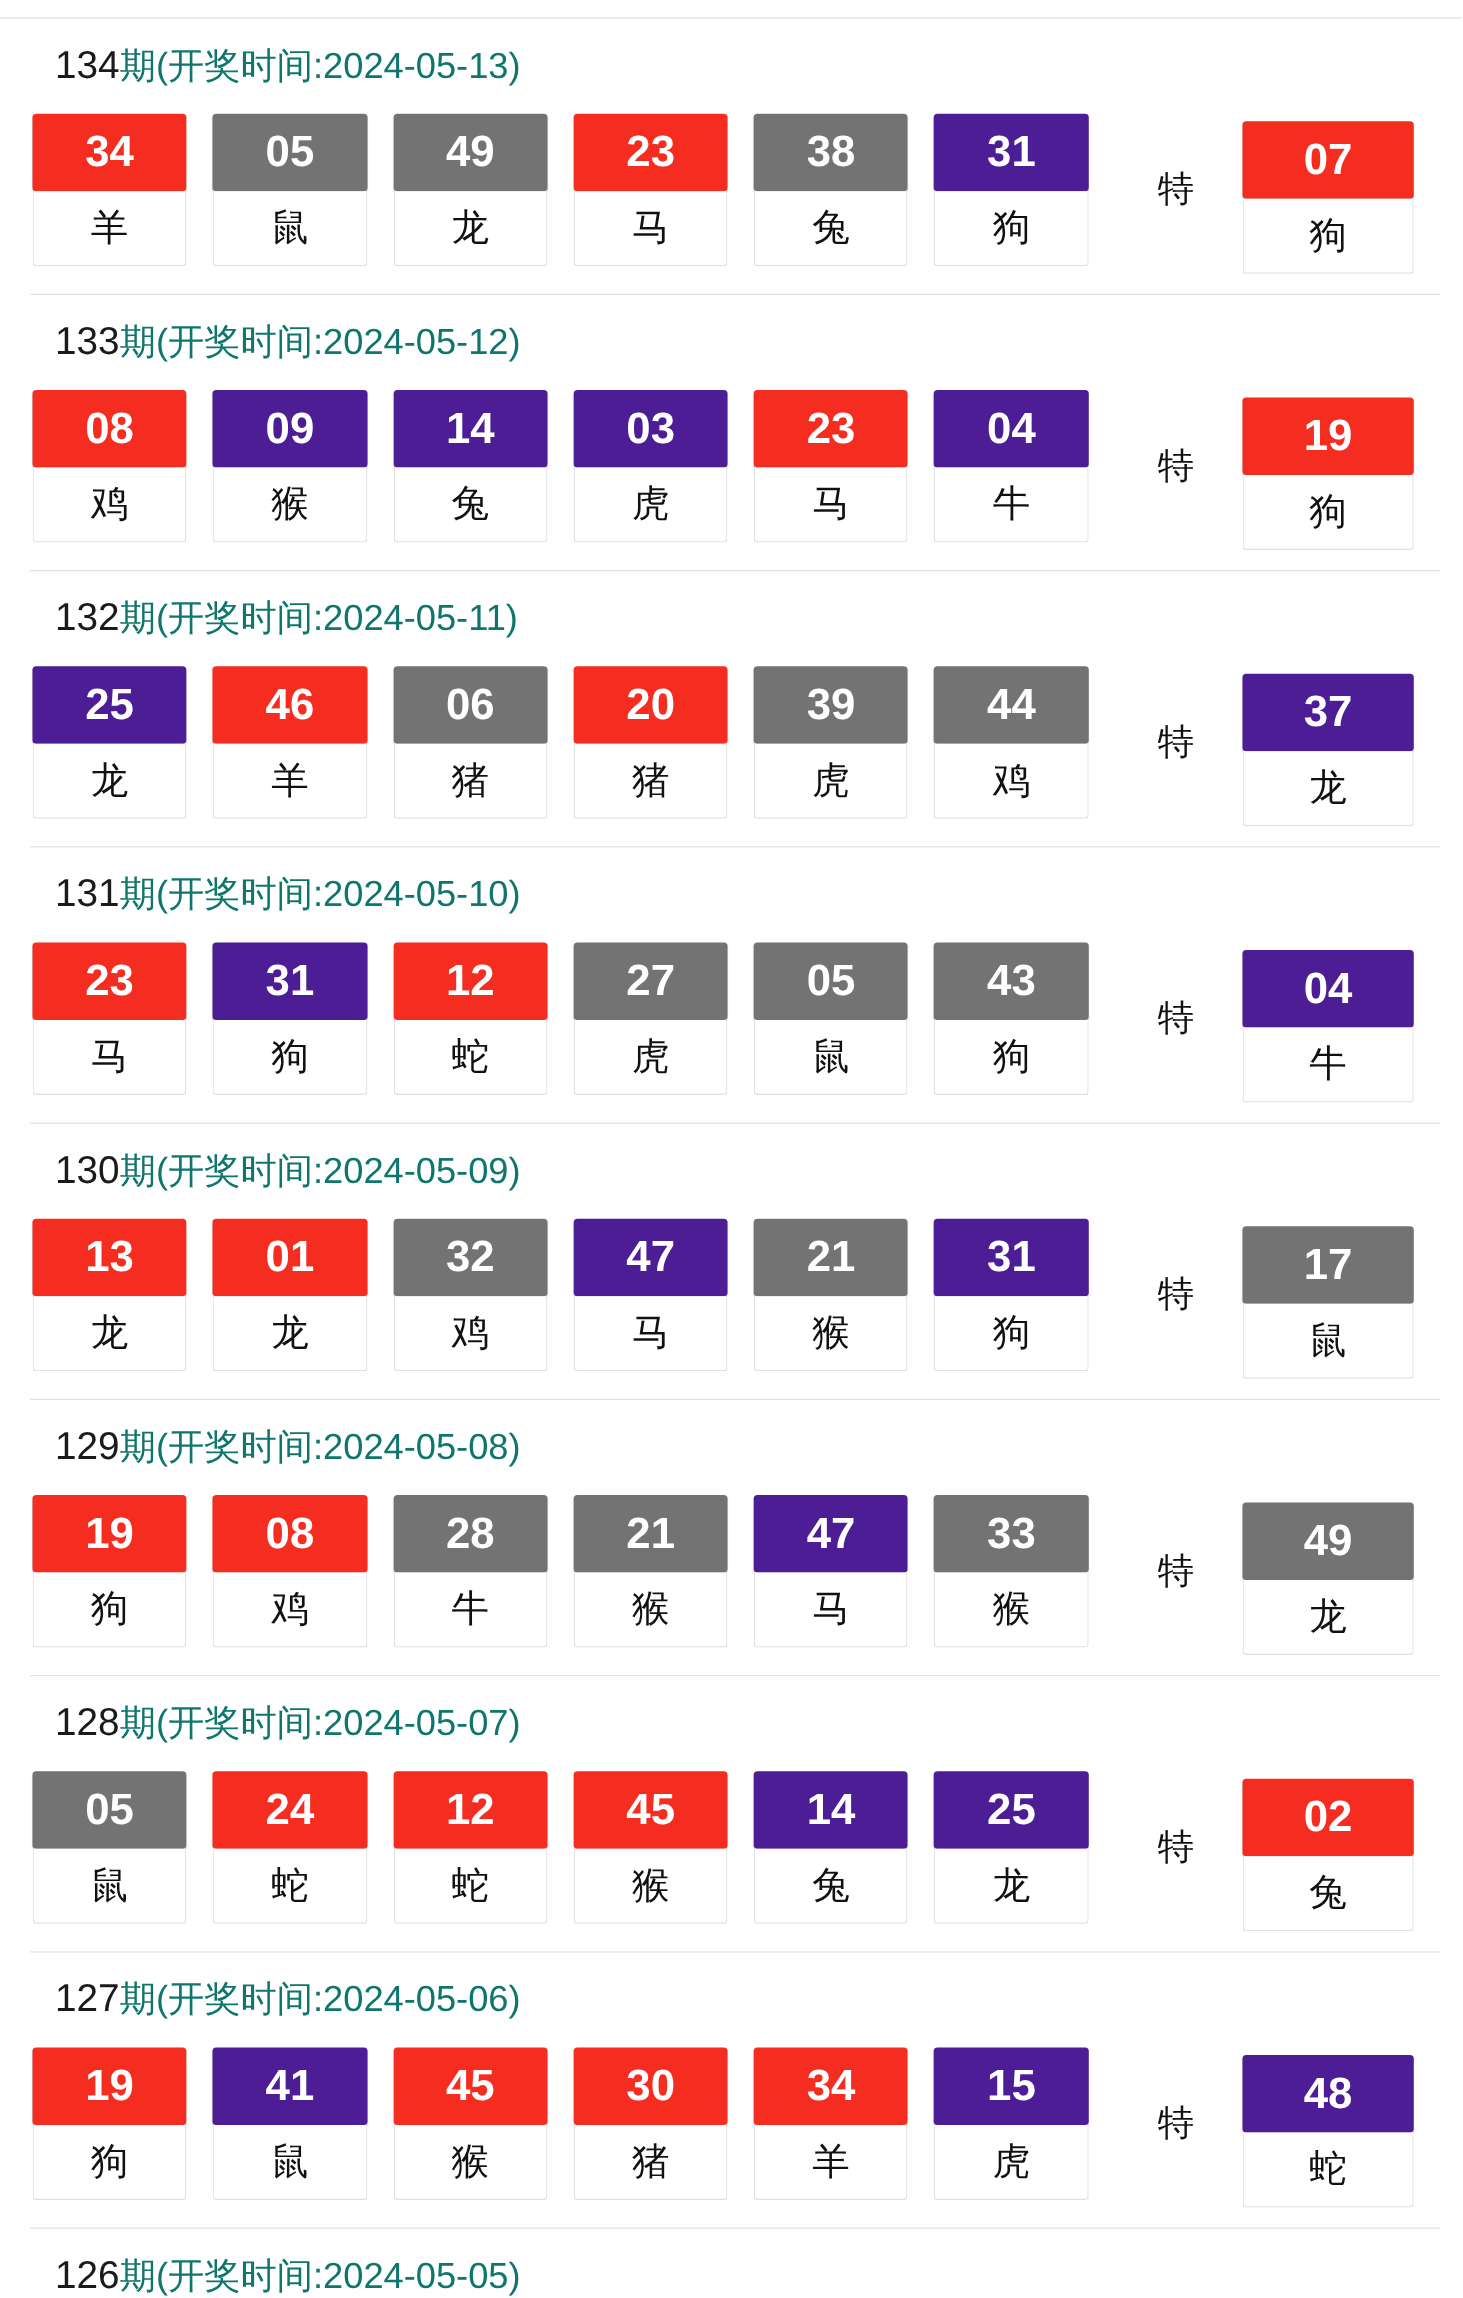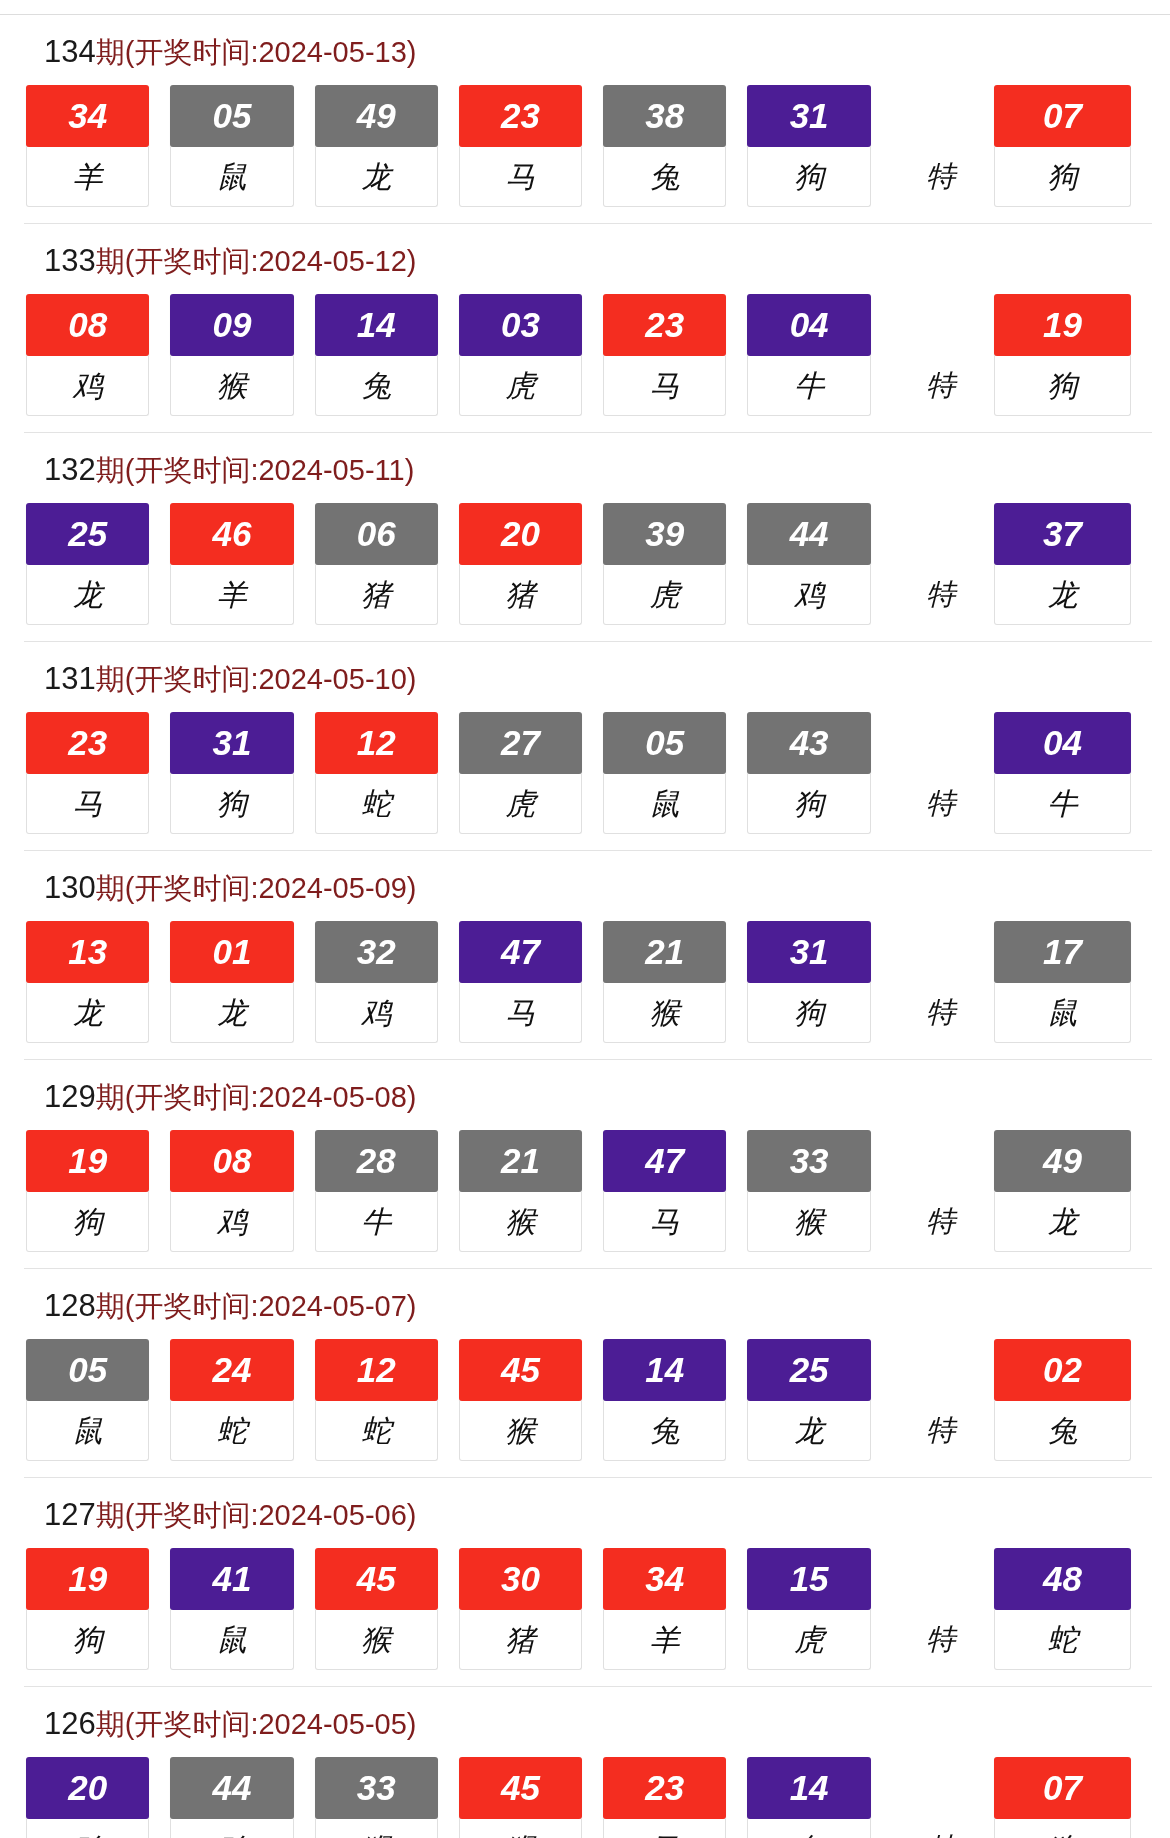--- a/index.html
+++ b/index.html
@@ -38,27 +38,26 @@
     padding: 18px 0 12px 20px;
     letter-spacing: 0px;
     white-space: nowrap;
   }
   .draw-header .issue {
     font-weight: normal;
     font-size: 31px;
   }
   .draw-header .meta {
     font-size: 29px;
-    color: #7f1d1d;
+    color: #0f766e;
   }
   .balls-row {
     display: flex;
-    align-items: flex-end;
+    align-items: center;
     padding-left: 2px;
-    font-style: italic;
   }
   .ball-cell {
     width: 124px;
     margin-right: 21px;
     box-sizing: border-box;
   }
   .ball-num {
     height: 62px;
     line-height: 62px;
     text-align: center;
@@ -87,20 +86,21 @@
     width: 98px;
     text-align: center;
     font-size: 29px;
     color: #111;
     line-height: 62px;
     flex: 0 0 auto;
   }
   .special-cell {
     width: 138px;
     margin-left: 4px;
+    margin-top: 12px;
   }
   .special-cell .ball-num { font-size: 35px; }
 </style>
 </head>
 <body>
 
 <div id="page">
   <div class="top-strip"></div>
   <div class="page-inner" id="draw-list">
       <div class="draw-block">

